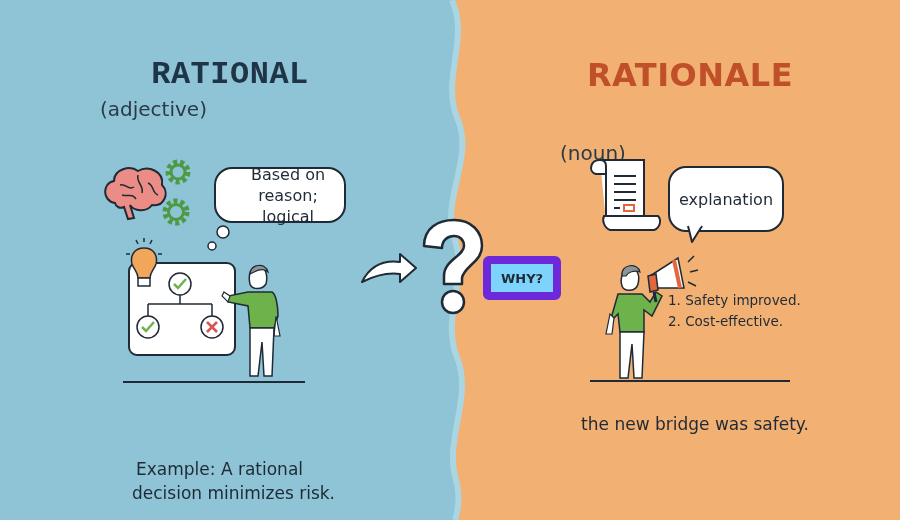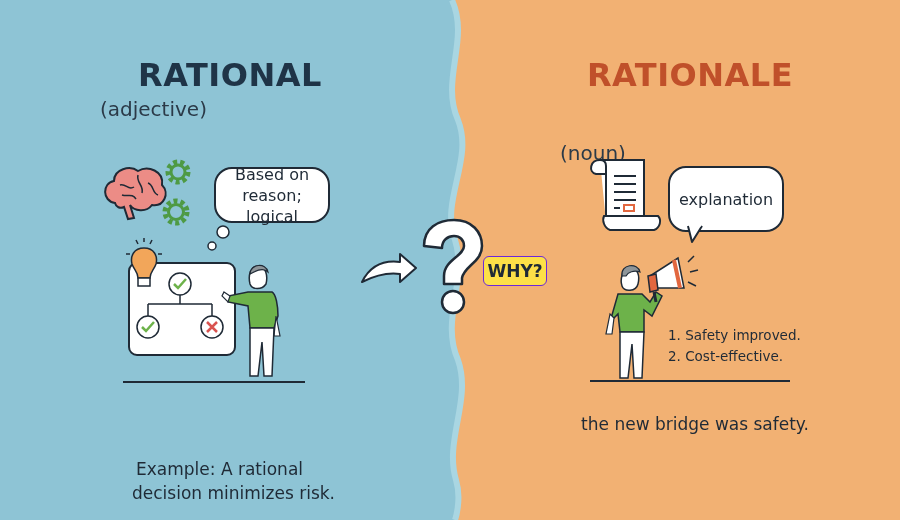--- a/index.html
+++ b/index.html
@@ -4,51 +4,51 @@
 <style>
   html,body{margin:0;padding:0;}
   body{width:900px;height:520px;overflow:hidden;position:relative;font-family:"DejaVu Sans","Liberation Sans",sans-serif;}
   .panel{position:absolute;top:0;height:520px;}
   .left{left:0;width:900px;background:#8EC4D5;}
   .title{position:absolute;font-weight:bold;letter-spacing:0.5px;font-size:32px;text-align:center;}
   .sub{position:absolute;font-size:20px;text-align:left;color:#2b3a48;}
   .bubble{position:absolute;background:#fff;border:2px solid #1f2a36;border-radius:18px;font-size:16px;line-height:21px;color:#1f2a36;text-align:center;display:flex;align-items:center;justify-content:center;}
   .example{position:absolute;font-size:17px;line-height:24px;color:#1f2a36;}
   .list{position:absolute;font-size:13.5px;line-height:21px;color:#1f2a36;}
-  .why{position:absolute;left:483px;top:256px;width:62px;height:28px;background:#fde047;border:1px solid #6d28d9;border-radius:6px;font-weight:bold;font-size:17px;display:flex;align-items:center;justify-content:center;color:#1f2a36;}
+  .why{position:absolute;left:483px;top:256px;width:62px;height:28px;background:#7dd3fc;border:8px solid #6d28d9;border-radius:6px;font-weight:bold;font-size:13px;display:flex;align-items:center;justify-content:center;color:#1f2a36;}
   .ground{position:absolute;height:2px;background:#1f2a36;}
   svg{position:absolute;overflow:visible;}
 </style>
 </head>
 <body>
 
 <div class="panel left"></div>
 <svg width="900" height="520" style="left:0;top:0;">
   <path d="M452,0 C470,40 440,80 458,120 C474,160 440,200 455,240 C468,280 440,320 458,360 C472,400 444,440 456,480 C462,500 455,520 455,520 L900,520 L900,0 Z" fill="#F2B173"></path>
   <path d="M452,0 C470,40 440,80 458,120 C474,160 440,200 455,240 C468,280 440,320 458,360 C472,400 444,440 456,480 C462,500 455,520 455,520" fill="none" stroke="#A9D6E2" stroke-width="6"></path>
 </svg>
 
-<div class="title" style="left:100px;top:56px;width:260px;color:#1F3447;">RATIONAL</div>
+<div class="title" style="left:100px;top:56px;width:260px;color:#1F3447;font-family:Liberation Mono, monospace;">RATIONAL</div>
 <div class="sub" style="left:100px;top:97px;width:260px;">(adjective)</div>
 
 <svg width="70" height="60" style="left:100px;top:163px;">
   <path d="M15,40 C2,38 2,20 14,18 C14,6 30,2 38,8 C48,2 64,8 62,22 C70,30 64,44 52,42 C46,50 34,48 30,42 L34,55 L28,56 L24,44 C20,46 16,44 15,40 Z" fill="#EC8C86" stroke="#1F2A36" stroke-width="2"></path>
   <path d="M20,22 C26,20 28,28 34,24 M38,12 C36,20 44,22 42,30 M48,20 C54,22 52,30 58,32 M22,32 C28,34 32,30 36,36" fill="none" stroke="#1F2A36" stroke-width="1.5"></path>
 </svg>
 
 <svg width="30" height="30" style="left:163px;top:157px;">
   <circle cx="15" cy="15" r="10" fill="none" stroke="#4E9A44" stroke-width="5" stroke-dasharray="4 3"></circle>
   <circle cx="15" cy="15" r="7" fill="none" stroke="#4E9A44" stroke-width="3"></circle>
 </svg>
 <svg width="32" height="32" style="left:160px;top:196px;">
   <circle cx="16" cy="16" r="11" fill="none" stroke="#4E9A44" stroke-width="5" stroke-dasharray="4 3"></circle>
   <circle cx="16" cy="16" r="7.5" fill="none" stroke="#4E9A44" stroke-width="3"></circle>
 </svg>
 
-<div class="bubble" style="left:214px;top:167px;width:112px;height:52px;">
+<div class="bubble" style="left:214px;top:167px;width:112px;height:52px;padding-left:16px;">
   <div>
       <div>Based on</div>
       <div>reason; logical</div>
     </div>
 </div>
 <svg width="30" height="30" style="left:205px;top:224px;">
   <circle cx="18" cy="8" r="6" fill="#fff" stroke="#1F2A36" stroke-width="1.5"></circle>
   <circle cx="7" cy="22" r="4" fill="#fff" stroke="#1F2A36" stroke-width="1.5"></circle>
 </svg>
 
@@ -122,21 +122,21 @@
   <path d="M10,60 L6,80 L12,80 L14,64 Z" fill="#fff" stroke="#1F2A36" stroke-width="1.2"></path>
   <path d="M20,78 H44 L42,124 H34 L32,90 L28,124 H20 Z" fill="#fff" stroke="#1F2A36" stroke-width="1.5"></path>
   <g>
     <path d="M50,22 L78,4 L84,34 L54,34 Z" fill="#fff" stroke="#1F2A36" stroke-width="1.5"></path>
     <path d="M48,22 L56,20 L58,36 L50,38 Z" fill="#E2673F" stroke="#1F2A36" stroke-width="1.5"></path>
     <path d="M74,6 L80,34" stroke="#E2673F" stroke-width="4"></path>
     <path d="M88,8 L94,2 M90,18 L98,16 M88,28 L96,32" stroke="#1F2A36" stroke-width="1.5"></path>
     <path d="M54,38 L56,48" stroke="#1F2A36" stroke-width="3"></path>
   </g>
 </svg>
-<div class="list" style="left:668px;top:290px;margin-top:35px;">
+<div class="list" style="left:668px;top:290px;">
   <div>1. Safety improved.</div>
   <div>2. Cost-effective.</div>
 </div>
 <div class="ground" style="left:590px;top:380px;width:200px;"></div>
 
 <div class="example" style="left:575px;top:412px;width:240px;text-align:center;">
   <div>the new bridge was safety.</div>
 </div>
 
 </body></html>

